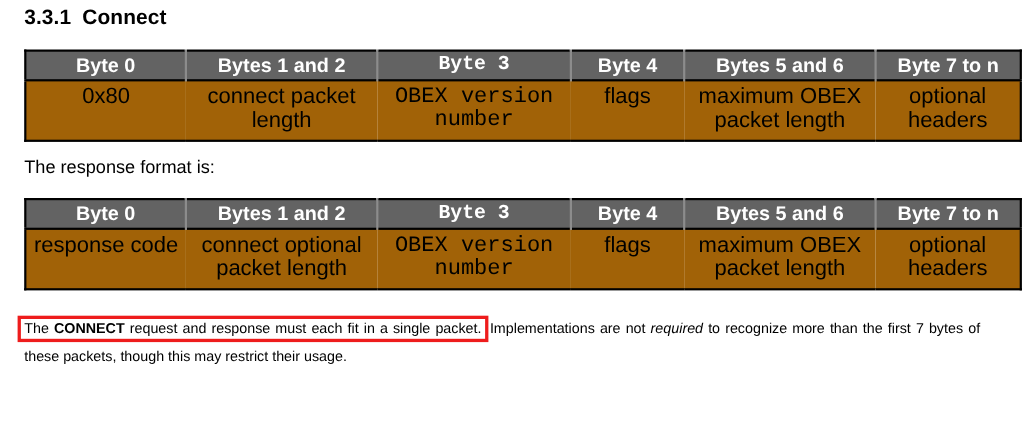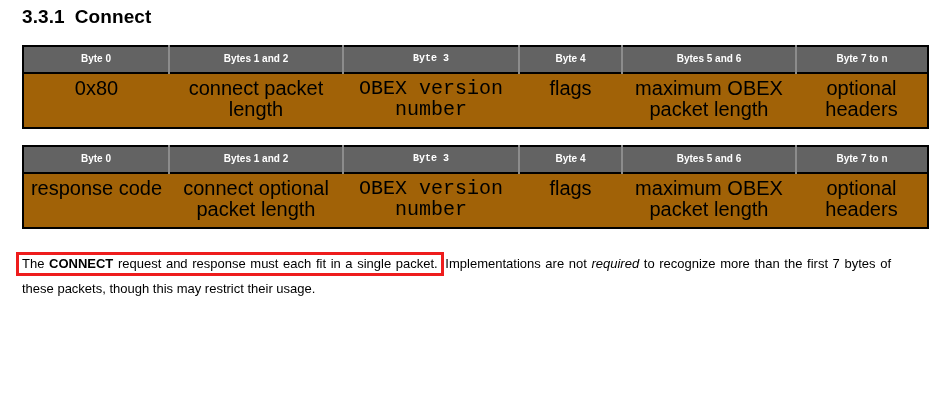--- a/index.html
+++ b/index.html
@@ -49,21 +49,21 @@
 
   table.fmt {
     border-collapse: collapse;
     width: 869px;
     table-layout: fixed;
     border: 2px solid #000000;
   }
   table.fmt thead th {
     background: #636363;
     color: #ffffff;
-    font-size: 10px;
+    font-size: 18px;
     font-weight: bold;
     text-align: center;
     padding: 3px 2px 4px 2px;
     border-right: 2px solid #8c8c8c;
     border-left: 2px solid #8c8c8c;
     line-height: 18px;
     white-space: nowrap;
   }
   table.fmt thead th:first-child { border-left: none; }
   table.fmt thead th:last-child { border-right: none; }
@@ -133,20 +133,21 @@
           <td class="c1">connect packet length</td>
           <td class="c2">OBEX version number</td>
           <td class="c3">flags</td>
           <td class="c4">maximum OBEX packet length</td>
           <td class="c5">optional headers</td>
         </tr>
       </tbody>
     </table>
   </div>
 
+  <p class="para no-justify">The response format is:</p>
 
   <div class="fmt-table-wrap">
     <table class="fmt">
       <thead>
         <tr>
           <th class="c0">Byte 0</th>
           <th class="c1">Bytes 1 and 2</th>
           <th class="c2">Byte 3</th>
           <th class="c3">Byte 4</th>
           <th class="c4">Bytes 5 and 6</th>

